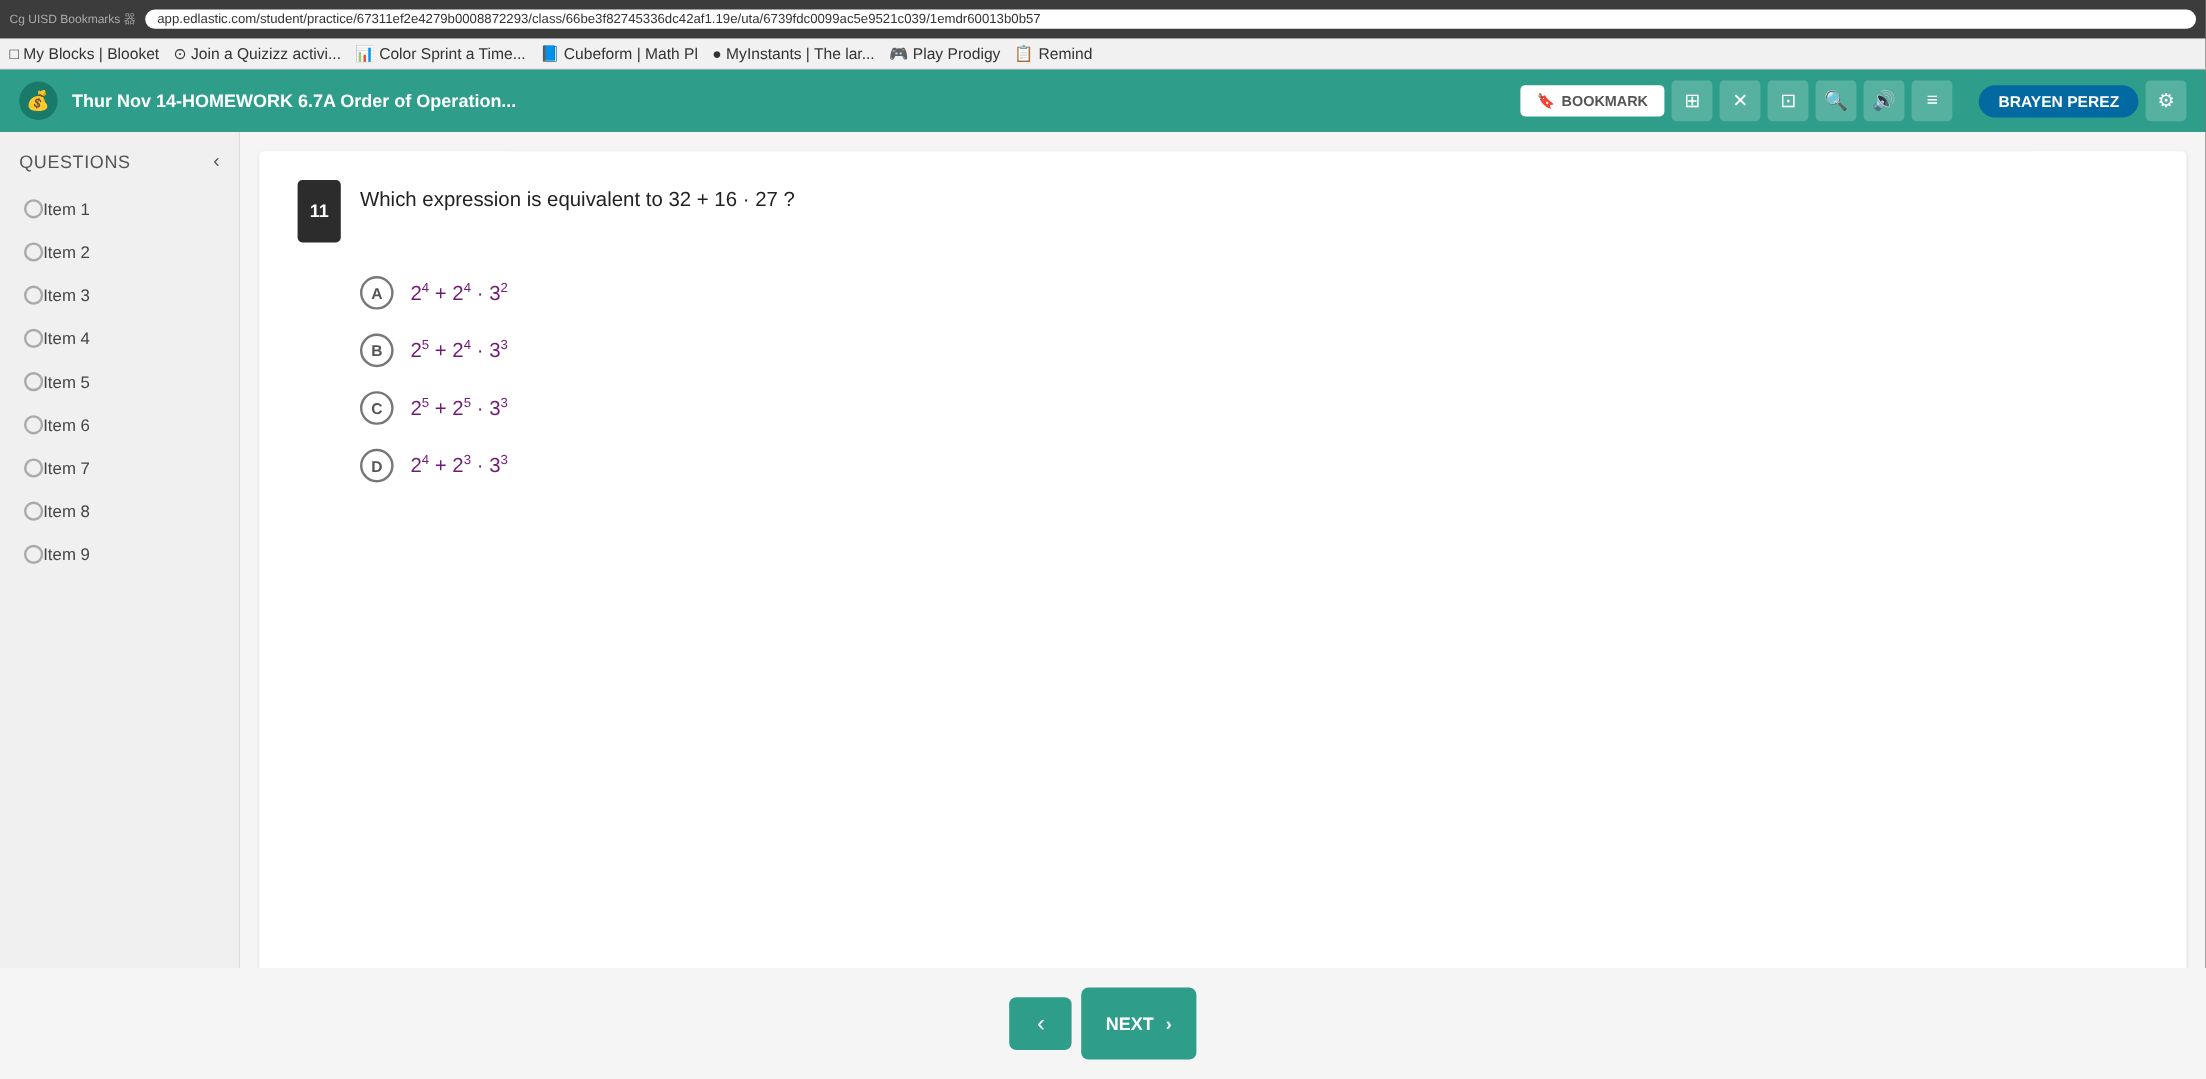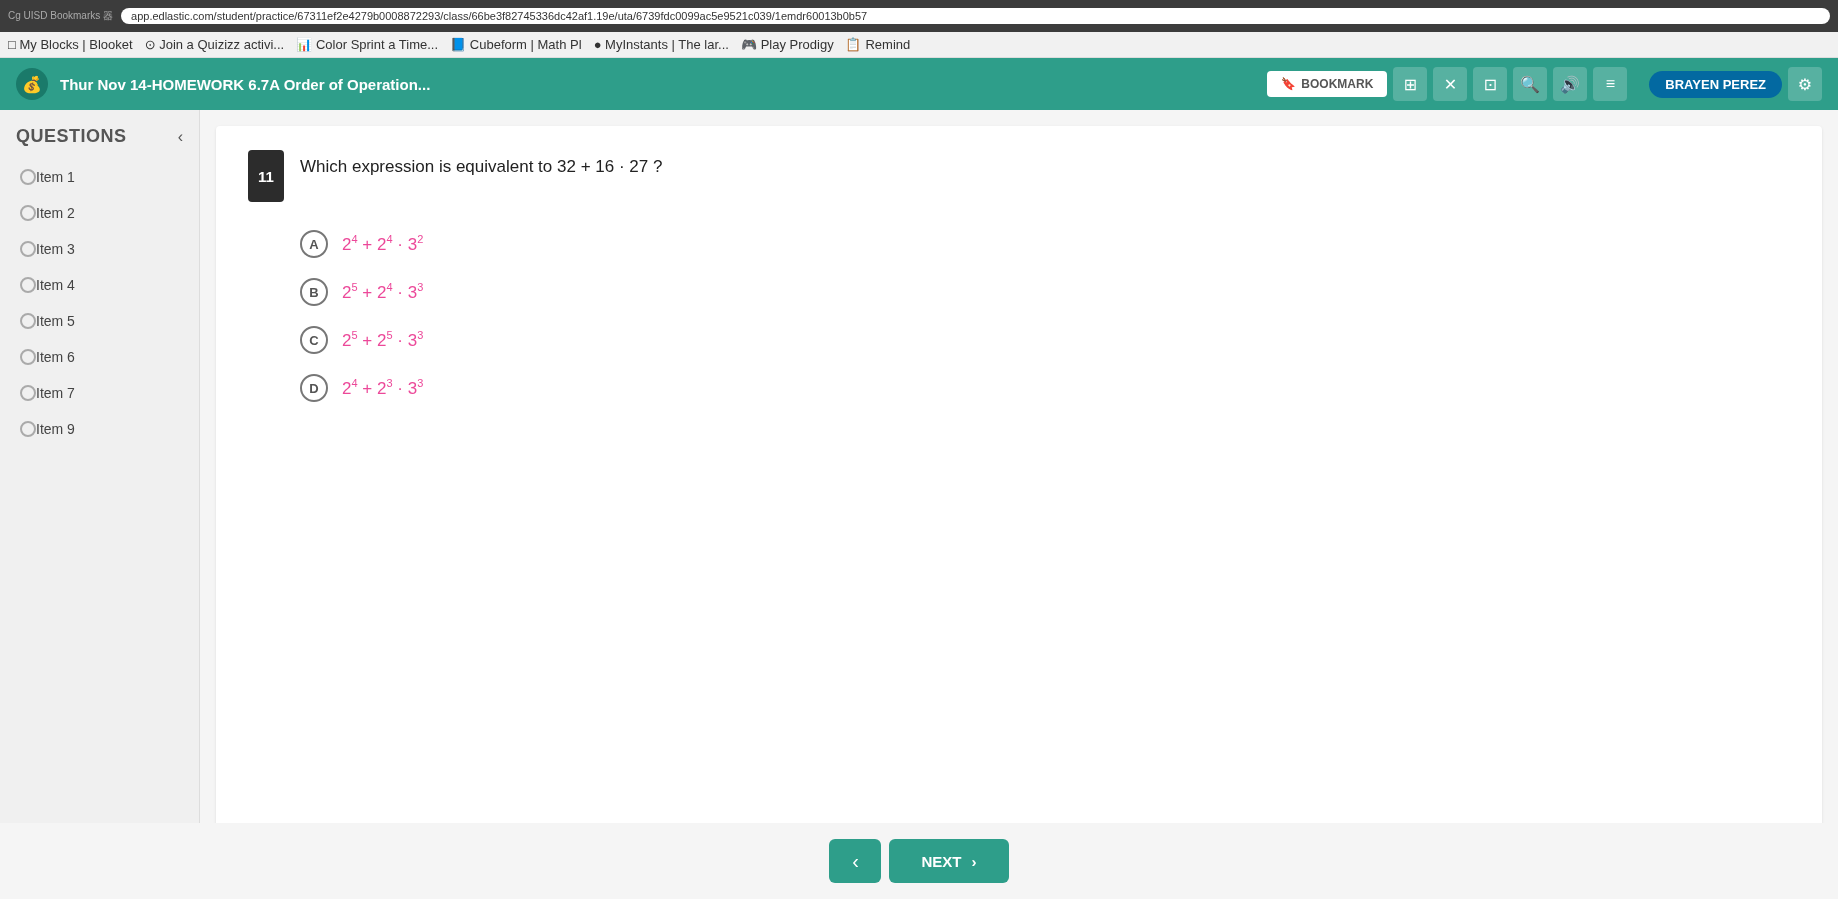--- a/index.html
+++ b/index.html
@@ -138,22 +138,22 @@
       border-right: 1px solid #ddd;
       flex-shrink: 0;
     }
     .sidebar-header {
       display: flex;
       align-items: center;
       justify-content: space-between;
       padding: 0 16px 12px;
     }
     .sidebar-header .questions-label {
-      font-size: 18px;
-      font-weight: 700;
+      font-size: 15px;
+      font-weight: 400;
       color: #555;
       text-transform: uppercase;
       letter-spacing: 0.5px;
     }
     .sidebar-header .collapse-btn {
       background: none;
       border: none;
       cursor: pointer;
       font-size: 16px;
       color: #555;
@@ -232,21 +232,21 @@
       display: flex;
       align-items: center;
       justify-content: center;
       font-size: 13px;
       font-weight: 600;
       color: #555;
       flex-shrink: 0;
     }
     .choice-text {
       font-size: 17px;
-      color: #ec4899;
+      color: #701a75;
     }
     sup {
       font-size: 11px;
     }
 
     
     .bottom-nav {
       display: flex;
       justify-content: center;
       align-items: center;
@@ -268,29 +268,29 @@
       color: white;
       cursor: pointer;
       display: flex;
       align-items: center;
       justify-content: center;
     }
     .nav-next-btn {
       background: #2e9e8a;
       border: none;
       border-radius: 6px;
-      padding: 10px 32px;
+      padding: 10px 20px;
       font-size: 15px;
       font-weight: 700;
       color: white;
       cursor: pointer;
       display: flex;
       align-items: center;
       gap: 10px;
-      height: 44px;
+      height: 60px;
     }
   </style>
 </head>
 <body>
 
 <div class="browser-chrome">
   <span style="font-size:10px; color:#aaa;">Cg UISD Bookmarks 器</span>
   <div class="url-bar">app.edlastic.com/student/practice/67311ef2e4279b0008872293/class/66be3f82745336dc42af1.19e/uta/6739fdc0099ac5e9521c039/1emdr60013b0b57</div>
 </div>
 <div class="bookmarks-bar">
@@ -367,20 +367,24 @@
     <div class="sidebar-item">
       <div class="radio-circle"></div>
       <span>Item 6</span>
     </div>
     <div class="sidebar-item">
       <div class="radio-circle"></div>
       <span>Item 7</span>
     </div>
     <div class="sidebar-item">
       <div class="radio-circle"></div>
+      <span>Item 8</span>
+    </div>
+    <div class="sidebar-item">
+      <div class="radio-circle"></div>
       <span>Item 9</span>
     </div>
   </div>
 
   <div class="content-area">
 
     <div class="question-header">
       <div class="question-number-badge">11</div>
       <div class="question-text">
         Which expression is equivalent to 32 + 16 · 27 ?

